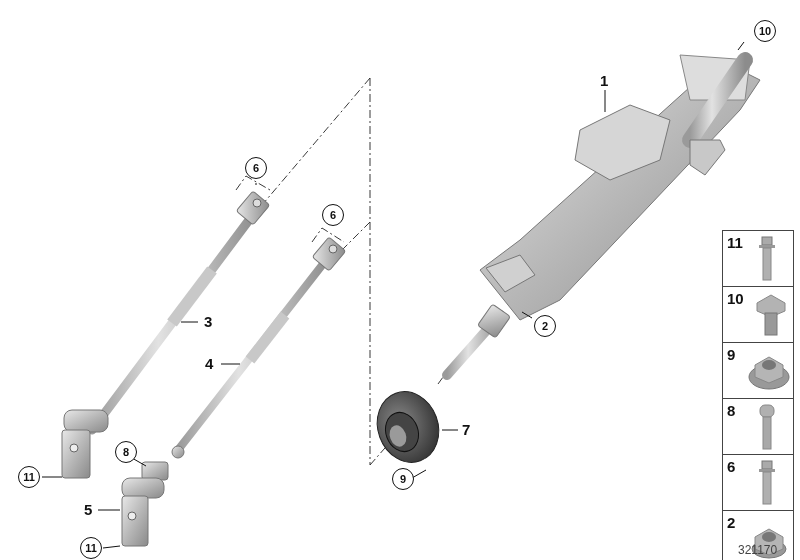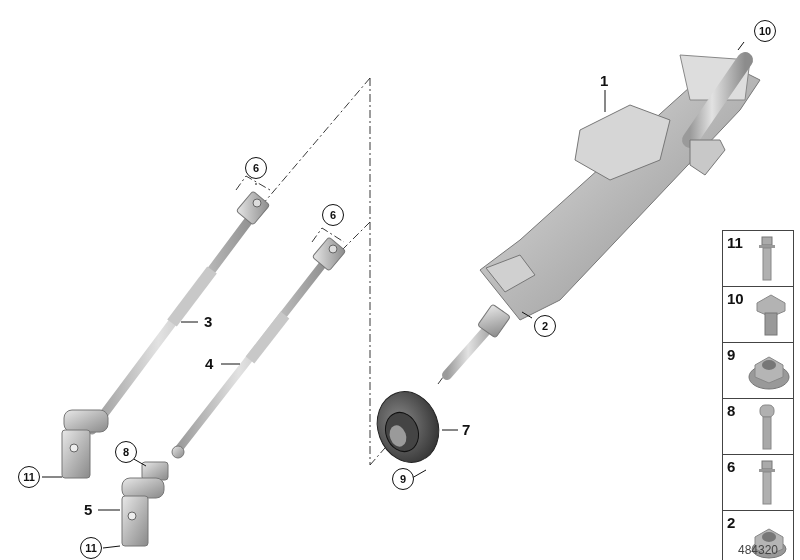--- a/index.html
+++ b/index.html
@@ -161,13 +161,13 @@
     <span class="legend-num">2</span>
     <svg class="legend-icon" style="left:26px" width="40" height="48">
         <ellipse cx="20" cy="34" rx="17" ry="9" fill="#999" stroke="#777"></ellipse>
         <polygon points="6,22 20,14 34,22 34,34 20,40 6,34" fill="#b5b5b5" stroke="#888"></polygon>
         <ellipse cx="20" cy="22" rx="7" ry="5" fill="#777"></ellipse>
       </svg>
   </div>
 
 </div>
 
-<div class="ref">484320</div>
+<div class="ref">321170</div>
 
 </body></html>

